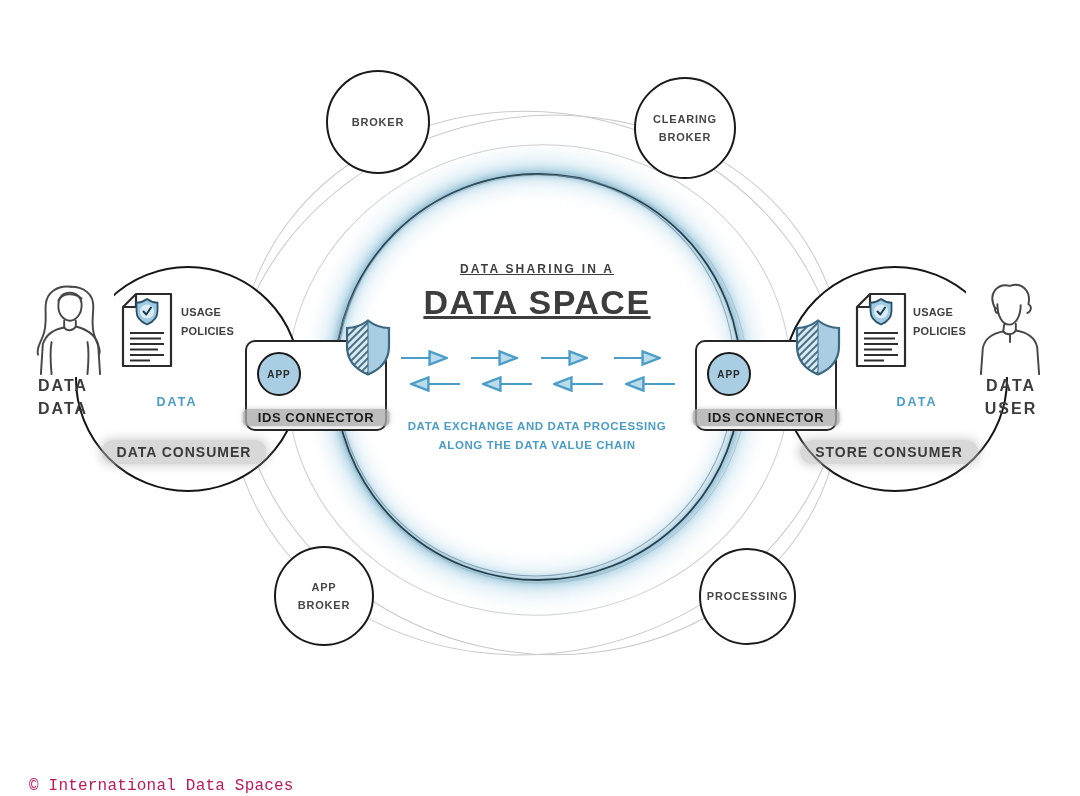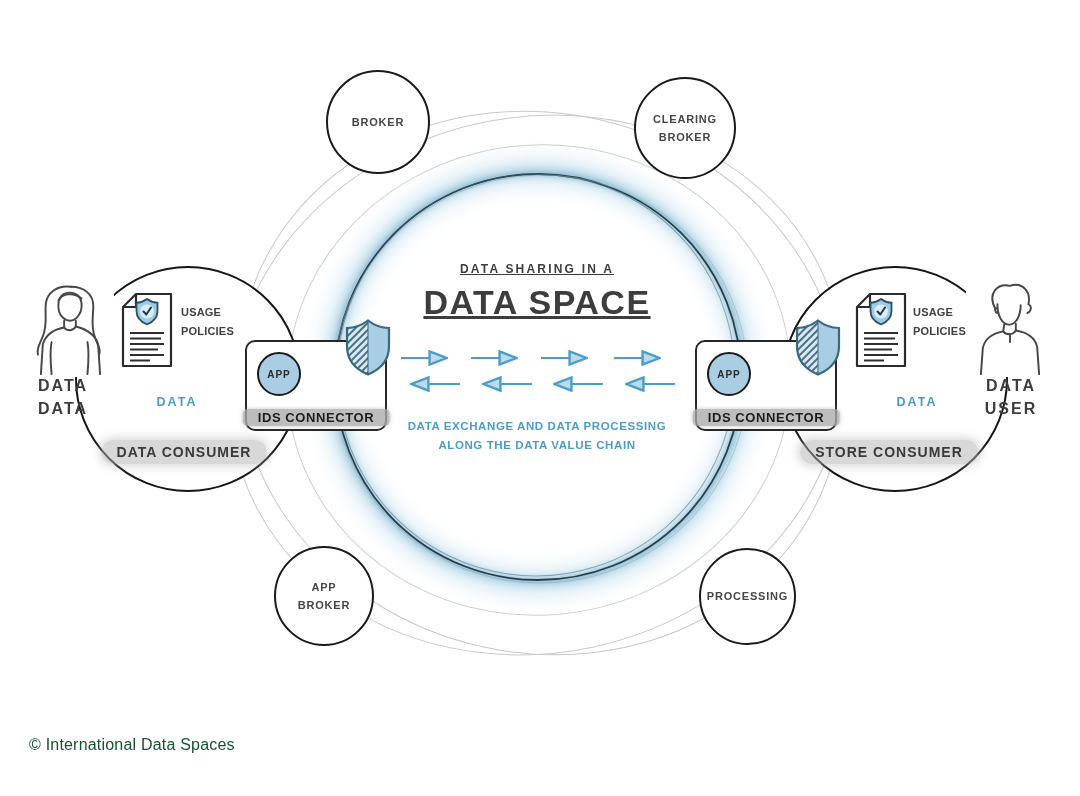--- a/index.html
+++ b/index.html
@@ -42,22 +42,22 @@
             box-shadow:0 0 4px rgba(150,150,150,.55);margin-top:44px;}
   .shield{position:absolute;z-index:5;}
 
   .title{position:absolute;left:337px;top:262px;width:400px;text-align:center;color:#3d3d3d;z-index:2;}
   .title .t1{font-size:12px;font-weight:700;letter-spacing:2.2px;text-decoration:underline;}
   .title .t2{font-size:34px;font-weight:700;letter-spacing:1.5px;margin-top:7px;text-decoration:underline;}
 
   .caption{position:absolute;left:337px;top:417px;width:400px;text-align:center;color:#4a9dc6;
            font-weight:700;font-size:11.5px;letter-spacing:.6px;line-height:1.65;z-index:2;}
 
-  .copyright{position:absolute;left:29px;top:736px;font-size:16px;color:#14532d;
-             letter-spacing:.2px;z-index:2;}
+  .copyright{position:absolute;left:29px;top:777px;font-size:16px;color:#be185d;
+             letter-spacing:.2px;z-index:2;font-family:Liberation Mono, monospace;}
 </style>
 </head>
 <body>
 
 <div class="stage">
 
   <svg class="bg" width="1080" height="796" viewBox="0 0 1080 796">
     <defs>
       <filter id="b10" x="-50%" y="-50%" width="200%" height="200%">
           <feGaussianBlur stdDeviation="10"></feGaussianBlur>

